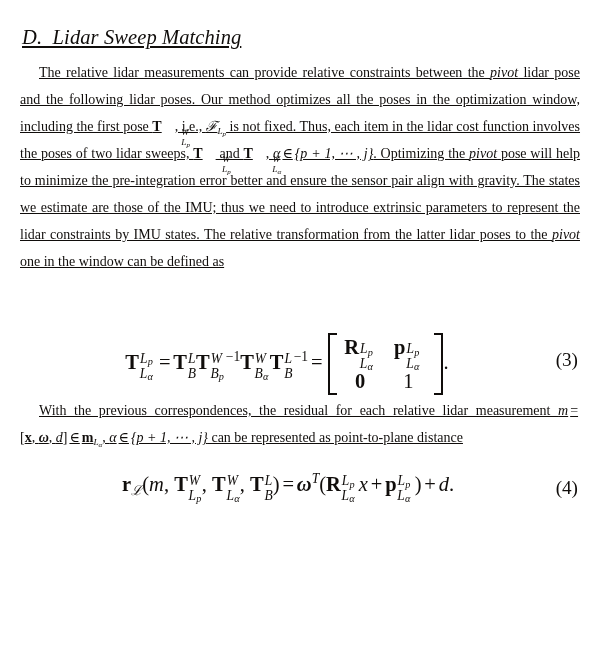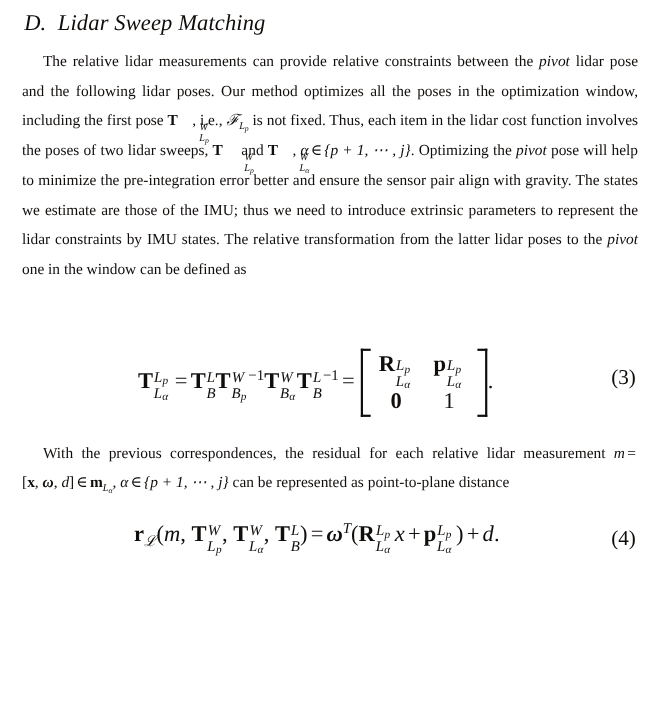--- a/index.html
+++ b/index.html
@@ -18,22 +18,23 @@
   .page {
     position: relative;
     width: 600px;
     height: 646px;
     box-sizing: border-box;
     padding: 0;
   }
   .column {
     position: absolute;
     left: 20px;
-    top: 0;
+    top: 16px;
     width: 560px;
+    text-decoration: underline;
   }
 
   
   .section-heading {
     font-style: italic;
     font-size: 20.5px;
     line-height: 26px;
     margin: 8px 0 0 2px;
     letter-spacing: 0.1px;
     white-space: pre;
@@ -45,21 +46,21 @@
     font-size: 14px;
     line-height: 27px;
     text-align: justify;
     text-justify: inter-word;
     hyphens: none;
   }
   p.indent-par {
     text-indent: 19px;
   }
   p.par-1 { margin-top: 9px; }
-  p.par-2 { margin-top: 24px; }
+  p.par-2 { margin-top: 6px; }
 
   
   .math {
     font-family: "Liberation Serif", "DejaVu Serif", serif;
     font-style: italic;
     white-space: nowrap;
   }
   .mathup { font-style: normal; }
   .mbf {
     font-weight: bold;

